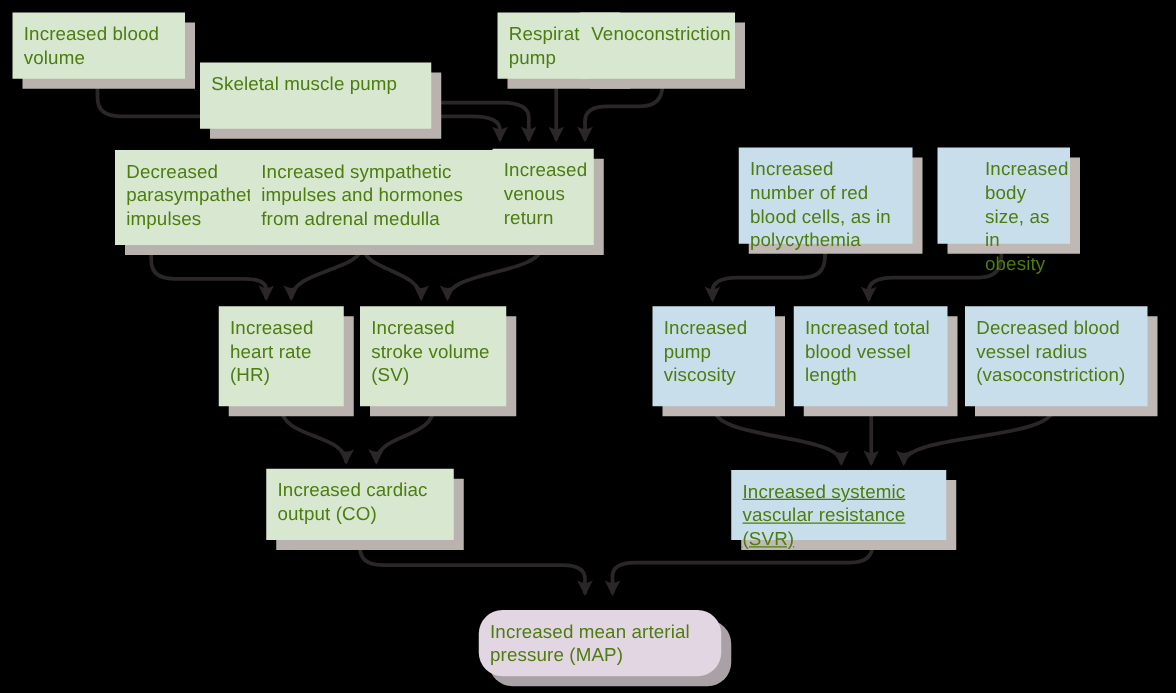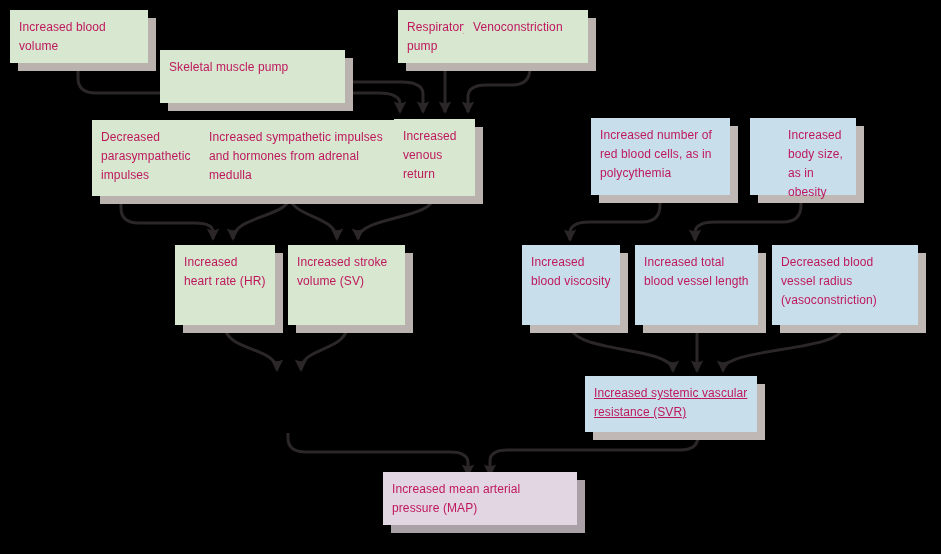--- a/index.html
+++ b/index.html
@@ -8,23 +8,23 @@
     width:941px;height:554px;
     background:#000;
     overflow:hidden;
     font-family:"Liberation Sans","DejaVu Sans",sans-serif;
   }
   .arrow-layer{position:absolute;left:0;top:0;width:941px;height:554px;}
   .node{
     position:absolute;
     box-sizing:border-box;
     padding:8px 9px;
-    font-size:12px;
+    font-size:15px;
     line-height:19px;
-    color:#be185d;
+    color:#4d7c0f;
     letter-spacing:0.1px;
   }
   .node.green{background:#d7e7d0;box-shadow:8px 8px 0 0 #bab2ae;}
   .node.blue{background:#c8dfeb;box-shadow:8px 8px 0 0 #c0b8b4;}
   .node.pink{background:#e3d6e3;box-shadow:8px 8px 0 0 #a9a1a6;}
 
   
   #n-blood-volume   {left:10px;  top:10px;  width:138px; height:53px;}
   #n-skeletal-pump  {left:160px; top:10px;  width:185px; height:53px;margin-top:40px;}
   #n-respiratory    {left:358px; top:10px;  width:98px;  height:53px;margin-left:40px;}
@@ -34,21 +34,21 @@
   #n-venous-return  {left:394px; top:119px; width:81px;  height:77px;}
   #n-rbc            {left:591px; top:118px; width:139px; height:77px;}
   #n-body-size      {left:750px; top:118px; width:106px; height:77px;padding-left:38px;}
   #n-heart-rate     {left:175px; top:245px; width:100px; height:80px;}
   #n-stroke-volume  {left:288px; top:245px; width:117px; height:80px;}
   #n-viscosity      {left:522px; top:245px; width:98px;  height:80px;}
   #n-vessel-length  {left:635px; top:245px; width:123px; height:80px;}
   #n-vessel-radius  {left:772px; top:245px; width:146px; height:80px;}
   #n-cardiac-output {left:213px; top:375px; width:150px; height:57px;}
   #n-svr            {left:585px; top:376px; width:172px; height:56px;text-decoration:underline;}
-  #n-map            {left:383px; top:472px; width:194px; height:53px;}
+  #n-map            {left:383px; top:488px; width:194px; height:53px;border-radius:19px;}
 
   .edge{fill:none;stroke:#2b2627;stroke-width:3;}
 </style>
 </head>
 <body>
 
 <div class="stage">
 
   <svg class="arrow-layer" width="941" height="554" viewBox="0 0 941 554" aria-hidden="true">
     <defs>
@@ -82,23 +82,24 @@
 
   <div class="node green" id="n-blood-volume">Increased blood volume</div>
   <div class="node green" id="n-skeletal-pump">Skeletal muscle pump</div>
   <div class="node green" id="n-respiratory">Respiratory pump</div>
   <div class="node green" id="n-venoconstr">Venoconstriction</div>
   <div class="node green" id="n-parasymp">Decreased parasympathetic impulses</div>
   <div class="node green" id="n-sympathetic">Increased sympathetic impulses and hormones from adrenal medulla</div>
   <div class="node green" id="n-venous-return">Increased venous return</div>
   <div class="node green" id="n-stroke-volume">Increased stroke volume (SV)</div>
   <div class="node green" id="n-heart-rate">Increased heart rate (HR)</div>
+  <div class="node green" id="n-cardiac-output">Increased cardiac output (CO)</div>
 
   <div class="node blue" id="n-rbc">Increased number of red blood cells, as in polycythemia</div>
   <div class="node blue" id="n-body-size">Increased body size, as in obesity</div>
-  <div class="node blue" id="n-viscosity">Increased blood viscosity</div>
+  <div class="node blue" id="n-viscosity">Increased pump viscosity</div>
   <div class="node blue" id="n-vessel-radius">Decreased blood vessel radius (vasoconstriction)</div>
   <div class="node blue" id="n-vessel-length">Increased total blood vessel length</div>
   <div class="node blue" id="n-svr">Increased systemic vascular resistance (SVR)</div>
 
   <div class="node pink" id="n-map">Increased mean arterial pressure (MAP)</div>
 
 </div>
 
 </body></html>

